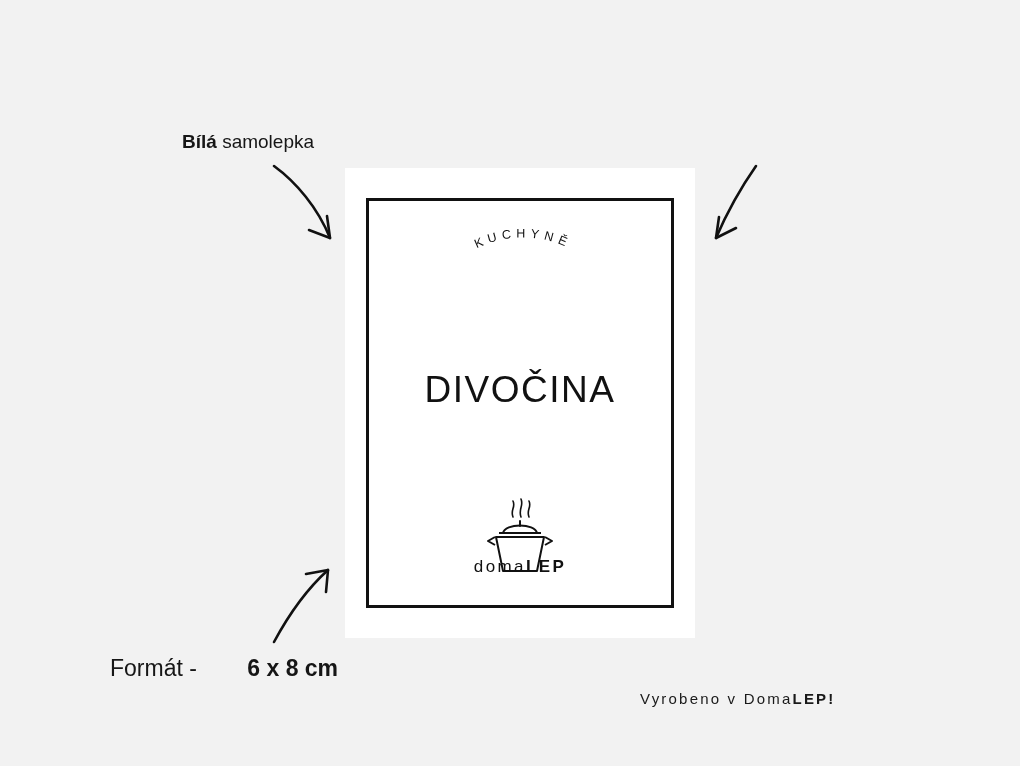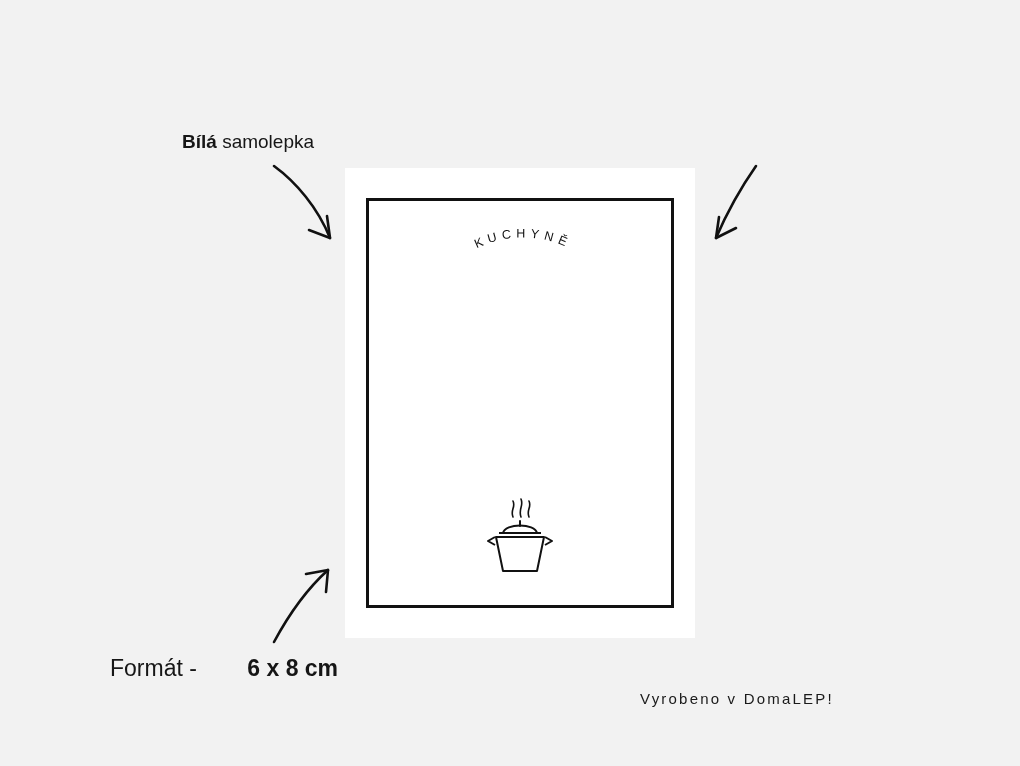--- a/index.html
+++ b/index.html
@@ -51,21 +51,21 @@
 
   .footer-note {
     position: absolute;
     left: 640px;
     top: 690px;
     font-size: 15px;
     letter-spacing: 2.2px;
     color: #1a1a1a;
     white-space: nowrap;
   }
-  .footer-note b { font-weight: normal; letter-spacing: 2.2px; }
+  .footer-note b { font-weight: bold; letter-spacing: 2.2px; }
 
   
   .arrow-svg {
     position: absolute;
     overflow: visible;
     pointer-events: none;
   }
   #arrow-white  { left: 270px; top: 160px; }
   #arrow-font   { left: 700px; top: 160px; }
   #arrow-format { left: 270px; top: 560px; }
@@ -176,39 +176,43 @@
         <svg width="308" height="90" viewBox="0 0 308 90">
           <defs>
             <path id="arcPath" d="M 60 78 A 104 104 0 0 1 248 78" fill="none"></path>
           </defs>
           <text text-anchor="middle">
             <textPath href="#arcPath" startOffset="50%">KUCHYNĚ</textPath>
           </text>
         </svg>
       </div>
 
+      <div class="product-name">DIVOČINA</div>
 
       <div class="pot-icon">
         <svg width="74" height="84" viewBox="0 0 74 84">
 
           <path d="M30 4 C 33 10, 27 13, 30 20" fill="none" stroke="#111" stroke-width="1.6" stroke-linecap="round"></path>
           <path d="M38 2 C 41 9, 35 12, 38 20" fill="none" stroke="#111" stroke-width="1.6" stroke-linecap="round"></path>
           <path d="M46 4 C 49 10, 43 13, 46 20" fill="none" stroke="#111" stroke-width="1.6" stroke-linecap="round"></path>
 
           <path d="M16 36 L 58 36" fill="none" stroke="#111" stroke-width="2"></path>
           <path d="M20 36 C 22 26, 52 26, 54 36" fill="none" stroke="#111" stroke-width="2"></path>
           <path d="M37 24 L 37 29" fill="none" stroke="#111" stroke-width="2" stroke-linecap="round"></path>
 
           <path d="M12 40 L 5 44 L 12 48" fill="none" stroke="#111" stroke-width="2" stroke-linejoin="round"></path>
           <path d="M62 40 L 69 44 L 62 48" fill="none" stroke="#111" stroke-width="2" stroke-linejoin="round"></path>
 
           <path d="M13 40 L 61 40 L 54 74 L 20 74 Z" fill="none" stroke="#111" stroke-width="2" stroke-linejoin="round"></path>
         </svg>
       </div>
 
+      <div class="brand">
+        <span class="light">doma</span><span class="bold">LEP</span>
+      </div>
 
     </div>
   </div>
 
   <div class="footer-note">
     <span>Vyrobeno v Doma</span><b>LEP!</b>
   </div>
 
 </div>
 

